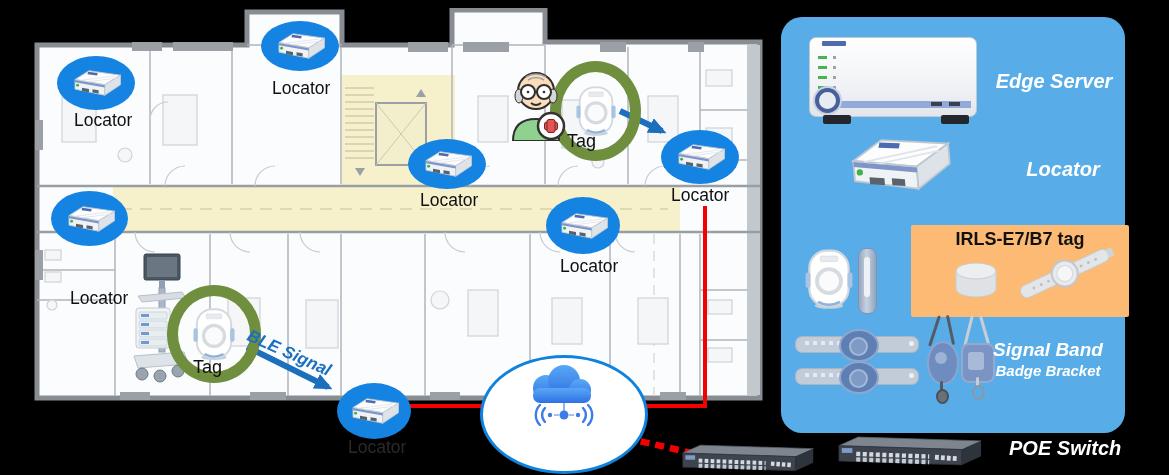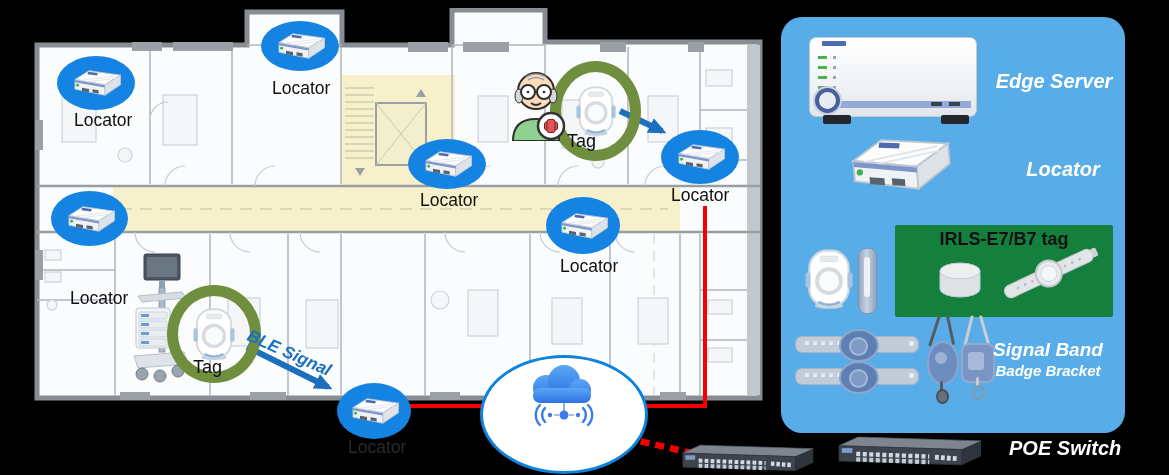--- a/index.html
+++ b/index.html
@@ -21,21 +21,21 @@
   .srv-tag{position:absolute;left:12px;top:3px;width:24px;height:5px;background:#4d6cb0;border-radius:1px;}
   .led-row{position:absolute;left:8px;width:26px;height:3px;}
   .led-row i{display:inline-block;width:9px;height:3px;background:#49b34f;vertical-align:top;}
   .led-row b{display:inline-block;width:3px;height:3px;background:#9aa4ae;margin-left:6px;vertical-align:top;}
   .srv-stripe{position:absolute;left:28px;right:5px;bottom:8px;height:7px;background:#93aad9;}
   .srv-slot{position:absolute;bottom:10px;width:11px;height:4px;background:#39414d;}
   .srv-knob{position:absolute;left:5px;bottom:3px;width:17px;height:17px;border-radius:50%;
             background:#e8ecf2;border:4px solid #47609b;box-shadow:0 0 0 2px #c9d2e2;}
   .srv-foot{position:absolute;top:98px;width:28px;height:9px;background:#23272d;border-radius:2px;}
   
-  .irlsbox{position:absolute;left:114px;top:208px;width:218px;height:92px;background:#15803d;border-radius:2px;}
+  .irlsbox{position:absolute;left:130px;top:208px;width:218px;height:92px;background:#fdba74;border-radius:2px;}
   .irls-title{position:absolute;left:0;top:4px;width:100%;text-align:center;color:#111;
               font-weight:bold;font-size:18px;}
   .stick{position:absolute;left:77px;top:231px;width:17px;height:64px;border-radius:8px;
          background:linear-gradient(90deg,#93a7c2,#c7d2e0 45%,#8fa3bf);border:1px solid #7e93b0;}
   .stick i{position:absolute;left:5px;top:8px;width:6px;height:40px;background:#eef2f7;border-radius:3px;}
   .band{position:absolute;width:124px;height:30px;}
   .band .strap{position:absolute;left:0;top:7px;width:122px;height:15px;background:#c2cbd8;border-radius:7px;
                border:1px solid #aab4c2;}
   .band .dots{position:absolute;left:10px;top:12px;width:36px;height:4px;
               background:repeating-linear-gradient(90deg,#e2e9f2 0 4px,transparent 4px 8px);}

